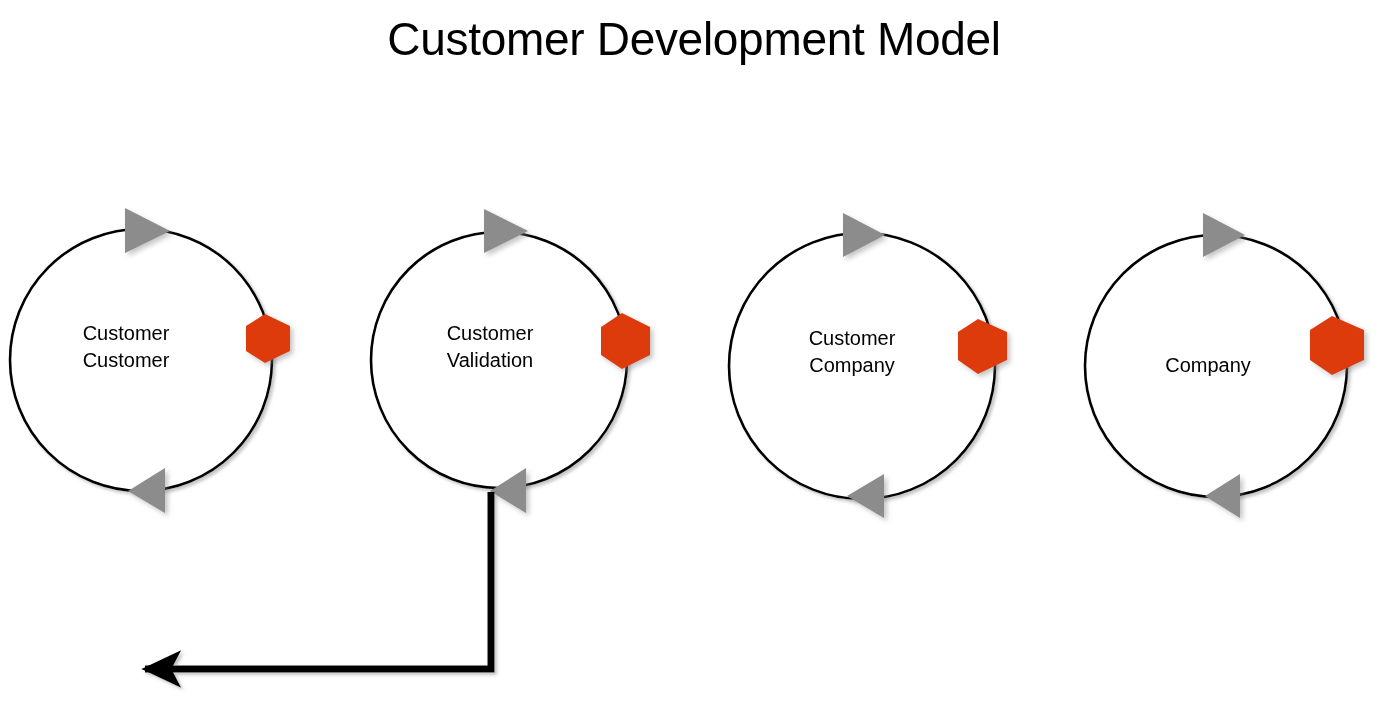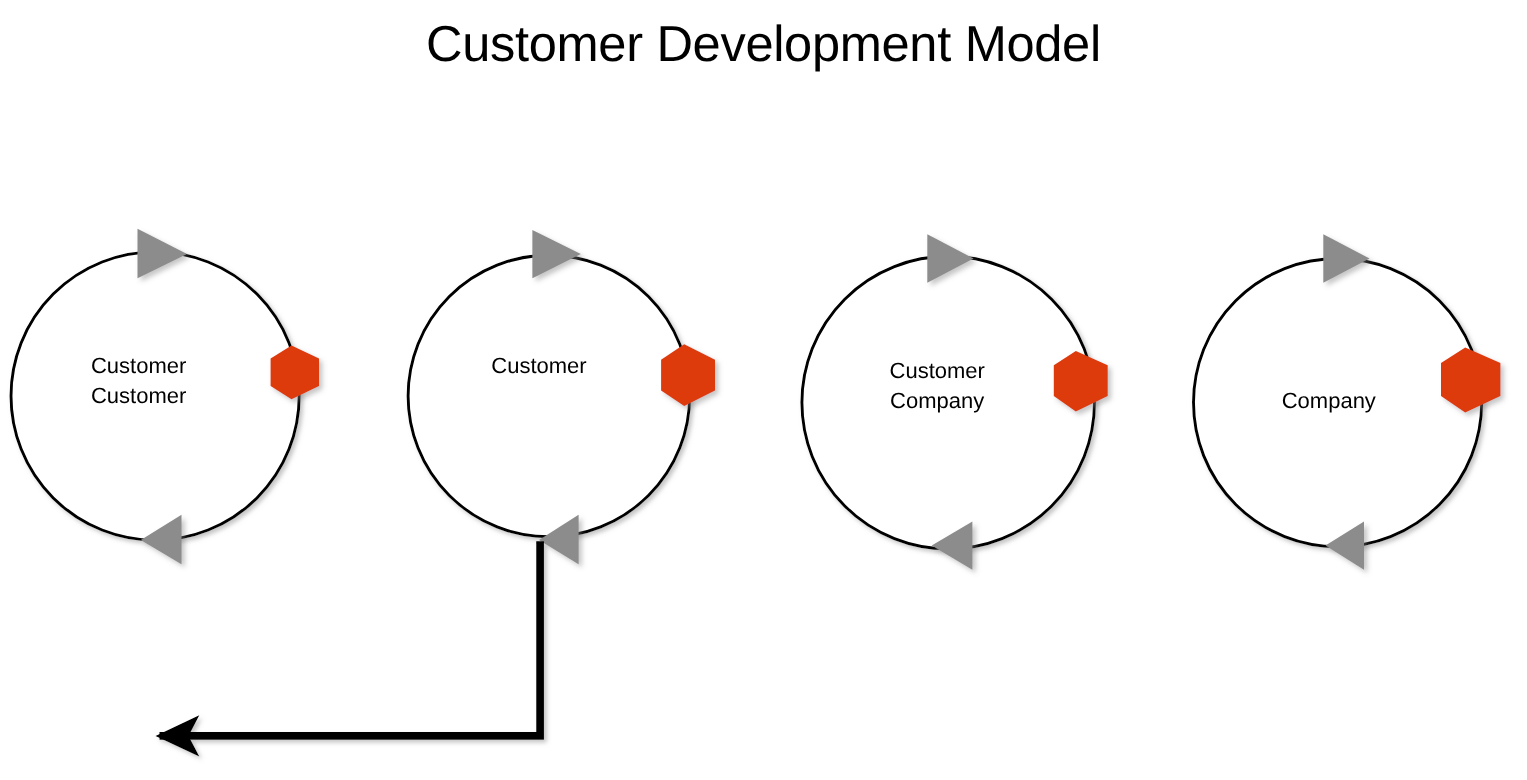--- a/index.html
+++ b/index.html
@@ -108,19 +108,19 @@
     <g>
       <path d="M 491,492 L 491,669 L 145,669" fill="none" stroke="#000000" stroke-width="7" stroke-linecap="butt" stroke-linejoin="miter" marker-end="url(#blackarrow)" filter="url(#softshadow-line)"></path>
       <path d="M 133,669 L 133,494" fill="none" stroke="#000000" stroke-width="7" stroke-linecap="butt" marker-end="url(#blackarrow)" filter="url(#softshadow-line)"></path>
       <path d="M 491,600 L 491,666" fill="none" stroke="#000000" stroke-width="7" stroke-linecap="butt" marker-end="url(#blackarrow)" filter="url(#softshadow-line)"></path>
     </g>
 
   </svg>
 
   <div class="stage-label" style="left:26px; top:320px; width:200px;"><span>Customer</span><br><span>Customer</span></div>
 
-  <div class="stage-label" style="left:390px; top:320px; width:200px;"><span>Customer</span><br></div>
+  <div class="stage-label" style="left:390px; top:320px; width:200px;"><span>Customer</span><br><span>Validation</span></div>
 
   <div class="stage-label" style="left:752px; top:325px; width:200px;"><span>Customer</span><br><span>Company</span></div>
 
   <div class="stage-label" style="left:1108px; top:325px; width:200px;"><br><span>Company</span></div>
 
 </div>
 
 </body></html>

